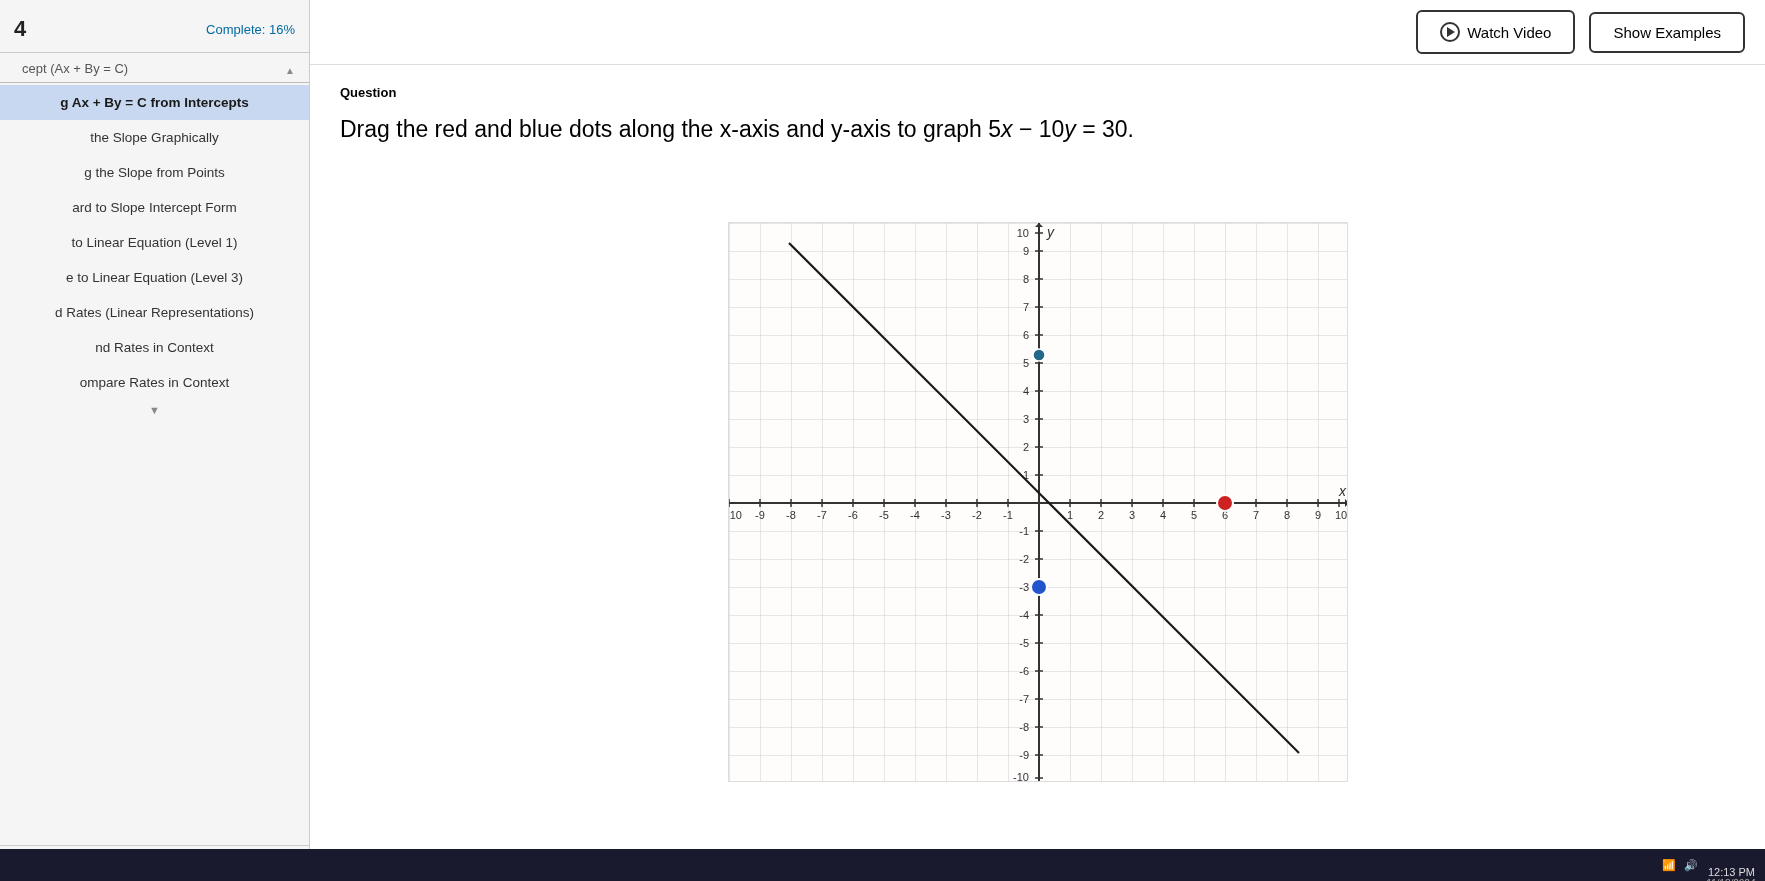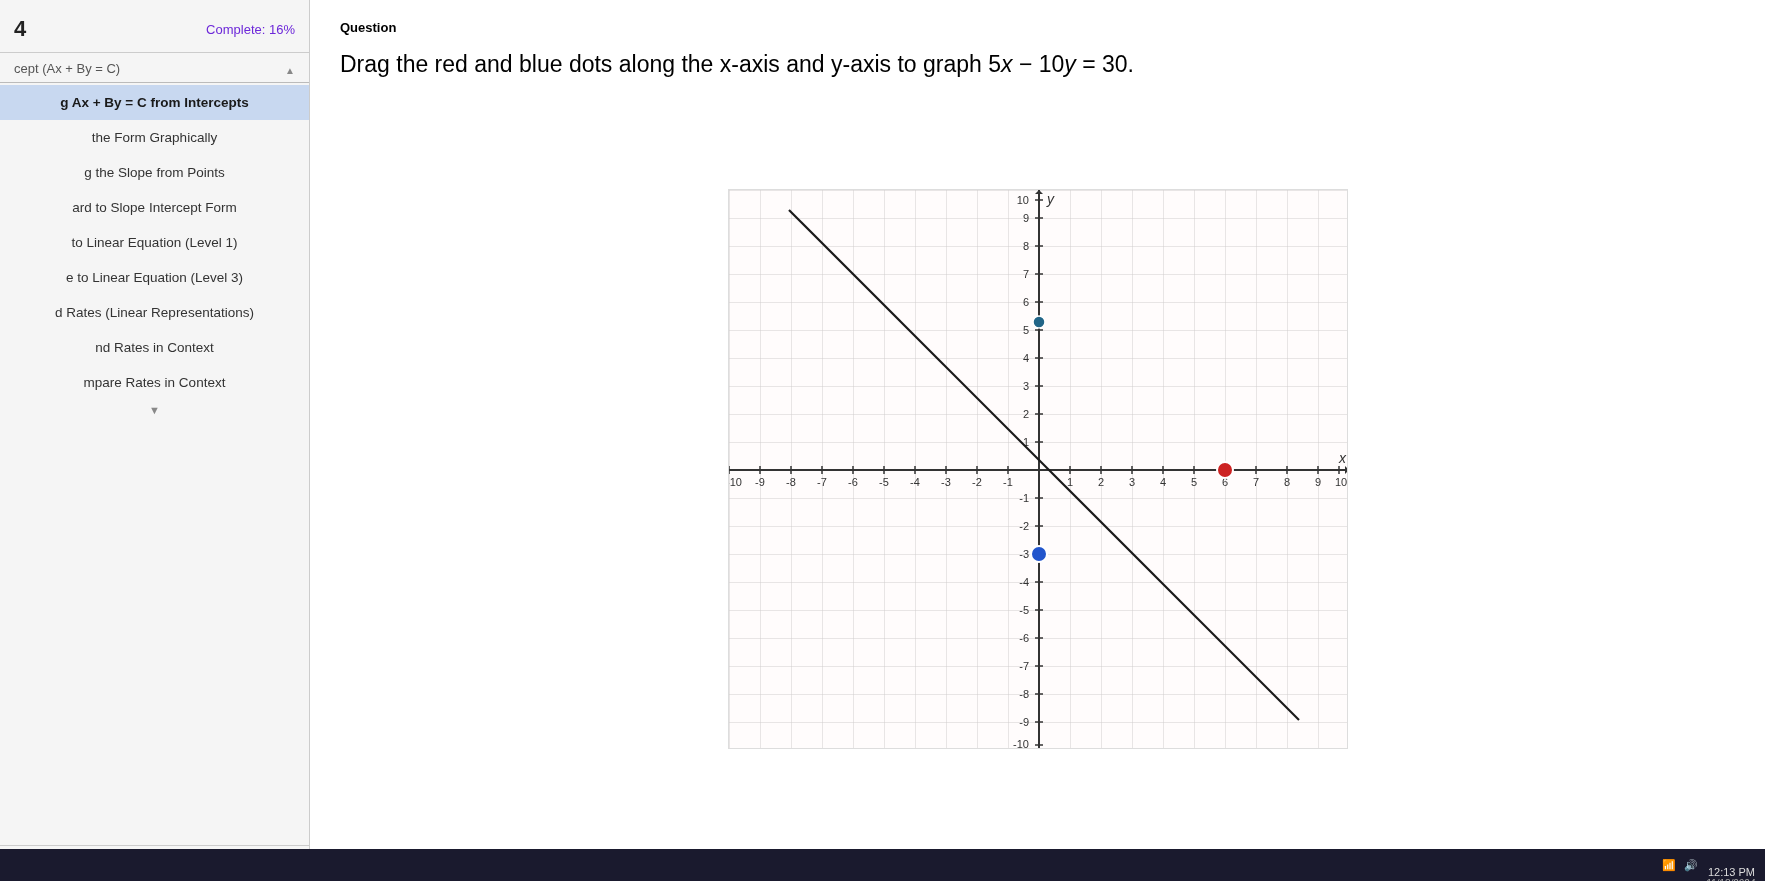--- a/index.html
+++ b/index.html
@@ -33,26 +33,26 @@
     }
 
     .sidebar-header-num {
       font-size: 22px;
       font-weight: bold;
       color: #222;
     }
 
     .sidebar-complete {
       font-size: 13px;
-      color: #6d28d9;
+      color: #0369a1;
       text-align: right;
     }
 
     .sidebar-section-label {
-      padding: 8px 14px 4px 14px;
+      padding: 8px 14px 4px 22px;
       font-size: 13px;
       color: #555;
       display: flex;
       justify-content: space-between;
       align-items: flex-end;
     }
 
     .sidebar-section-label .arrow {
       font-size: 10px;
       color: #888;
@@ -259,57 +259,66 @@
     <span class="arrow">▲</span>
   </div>
 
   <hr class="divider-line">
 
   <div class="sidebar-items">
     <div class="sidebar-item active">
       <span>g Ax + By = C from Intercepts</span>
     </div>
     <div class="sidebar-item">
-      <span>the Form Graphically</span>
+      <span>the Slope Graphically</span>
     </div>
     <div class="sidebar-item">
       <span>g the Slope from Points</span>
     </div>
     <div class="sidebar-item">
       <span>ard to Slope Intercept Form</span>
     </div>
     <div class="sidebar-item">
       <span>to Linear Equation (Level 1)</span>
     </div>
     <div class="sidebar-item">
       <span>e to Linear Equation (Level 3)</span>
     </div>
     <div class="sidebar-item">
       <span>d Rates (Linear Representations)</span>
     </div>
     <div class="sidebar-item">
       <span>nd Rates in Context</span>
     </div>
     <div class="sidebar-item">
-      <span>mpare Rates in Context</span>
+      <span>ompare Rates in Context</span>
     </div>
   </div>
 
   <div class="sidebar-scroll-indicator">
     <span>▼</span>
   </div>
 
   <div class="sidebar-footer">
     <span>Calculator</span>
     <span>›</span>
   </div>
 </div>
 
 <div class="main">
 
+  <div class="topbar">
+    <button class="btn-watch-video">
+      <span class="play-icon"></span>
+      <span>Watch Video</span>
+    </button>
+    <button class="btn-show-examples">
+      <span>Show Examples</span>
+    </button>
+  </div>
 
   <div class="content">
     <div class="question-label">Question</div>
     <div class="question-text">
       Drag the red and blue dots along the x-axis and y-axis to graph 5<em>x</em> − 10<em>y</em> = 30.
     </div>
 
     <div class="graph-container">
       <div class="graph-svg-wrapper">
         <svg width="620" height="560" style="background:#fff; border:1px solid #ddd;">

